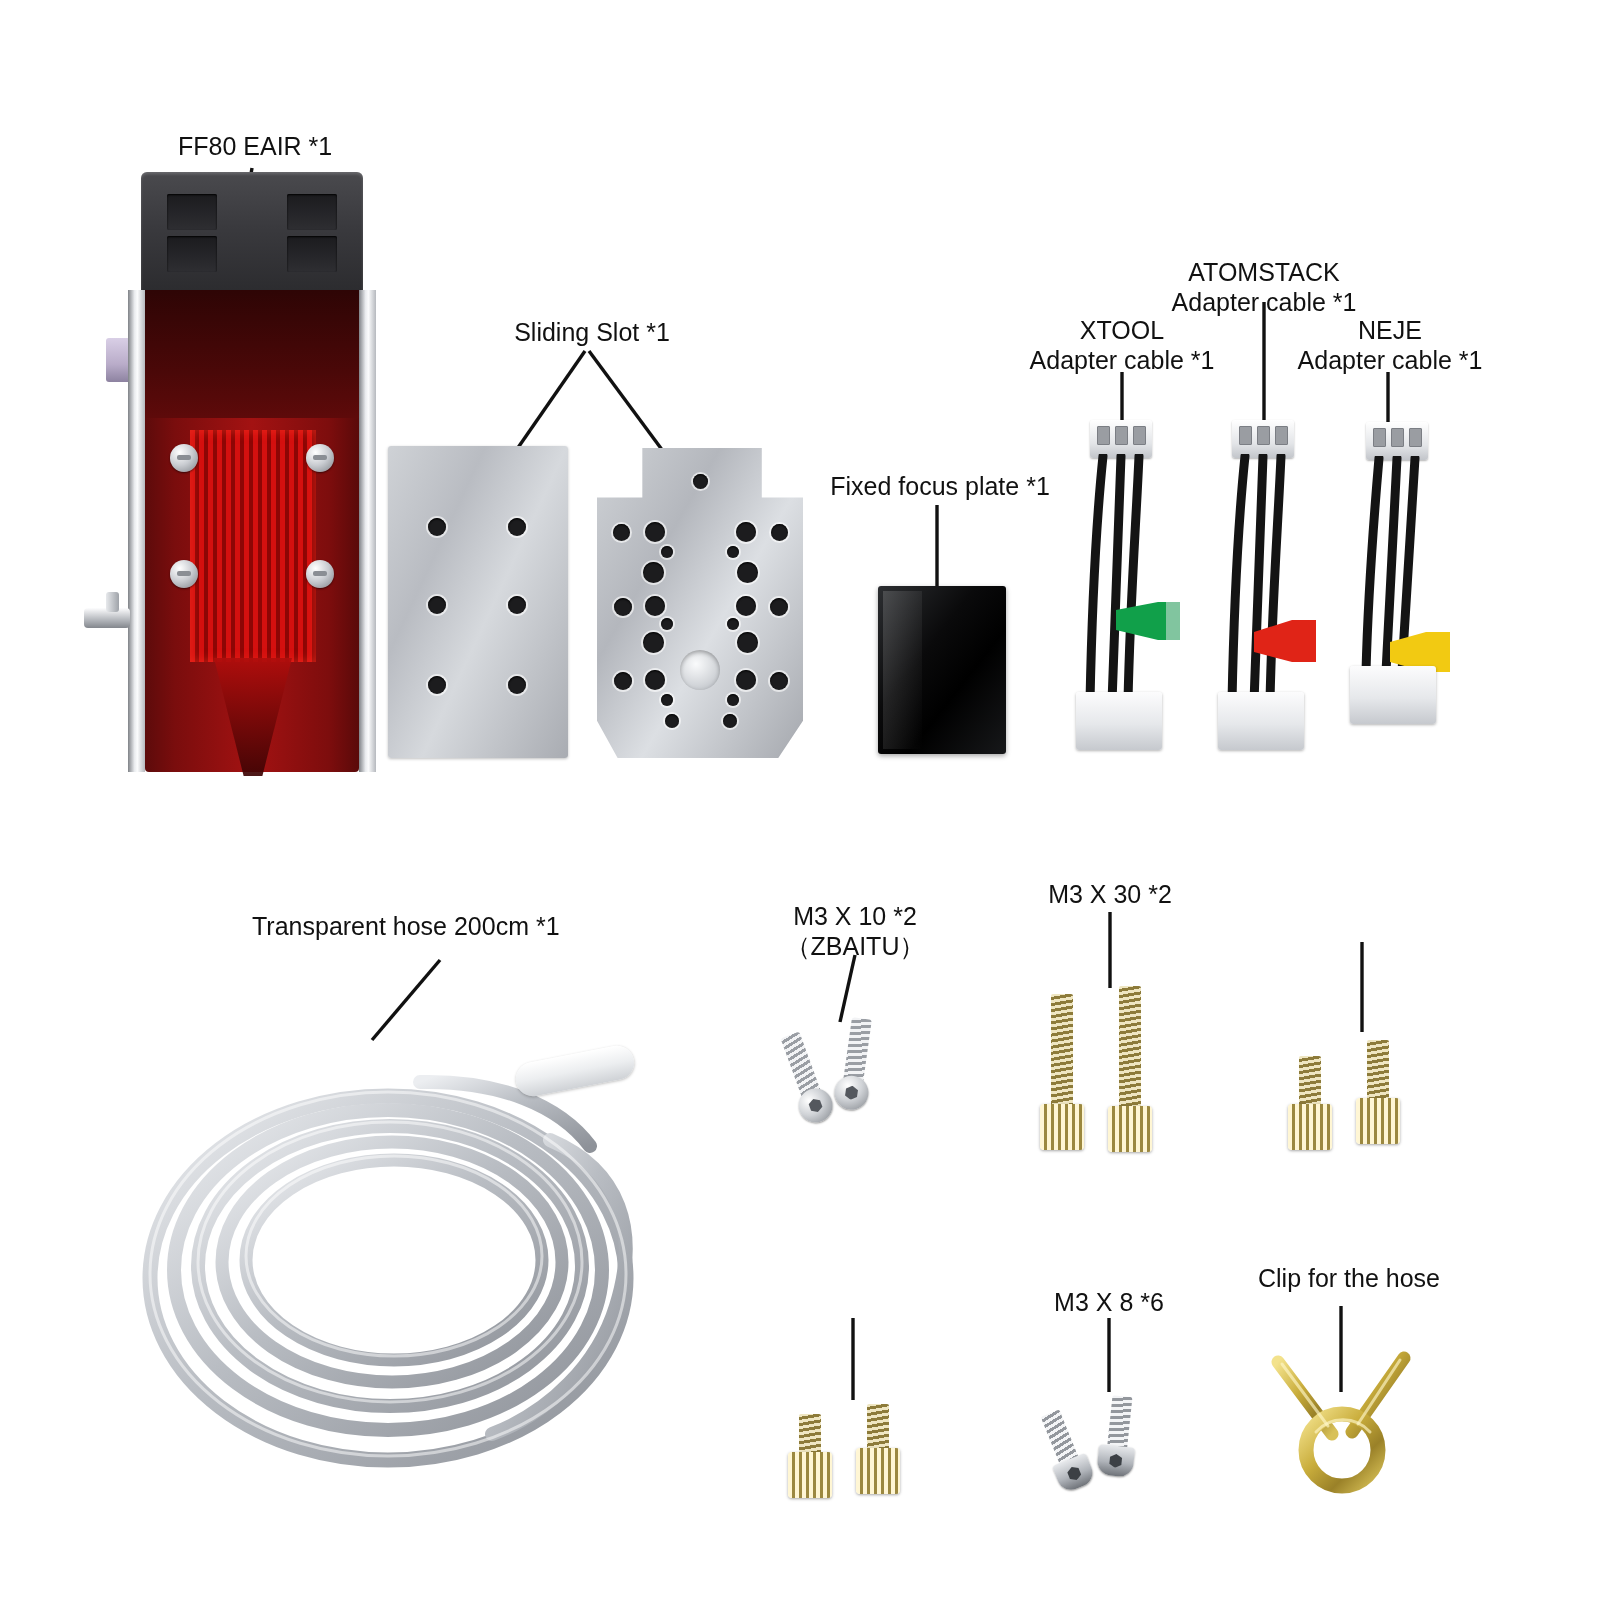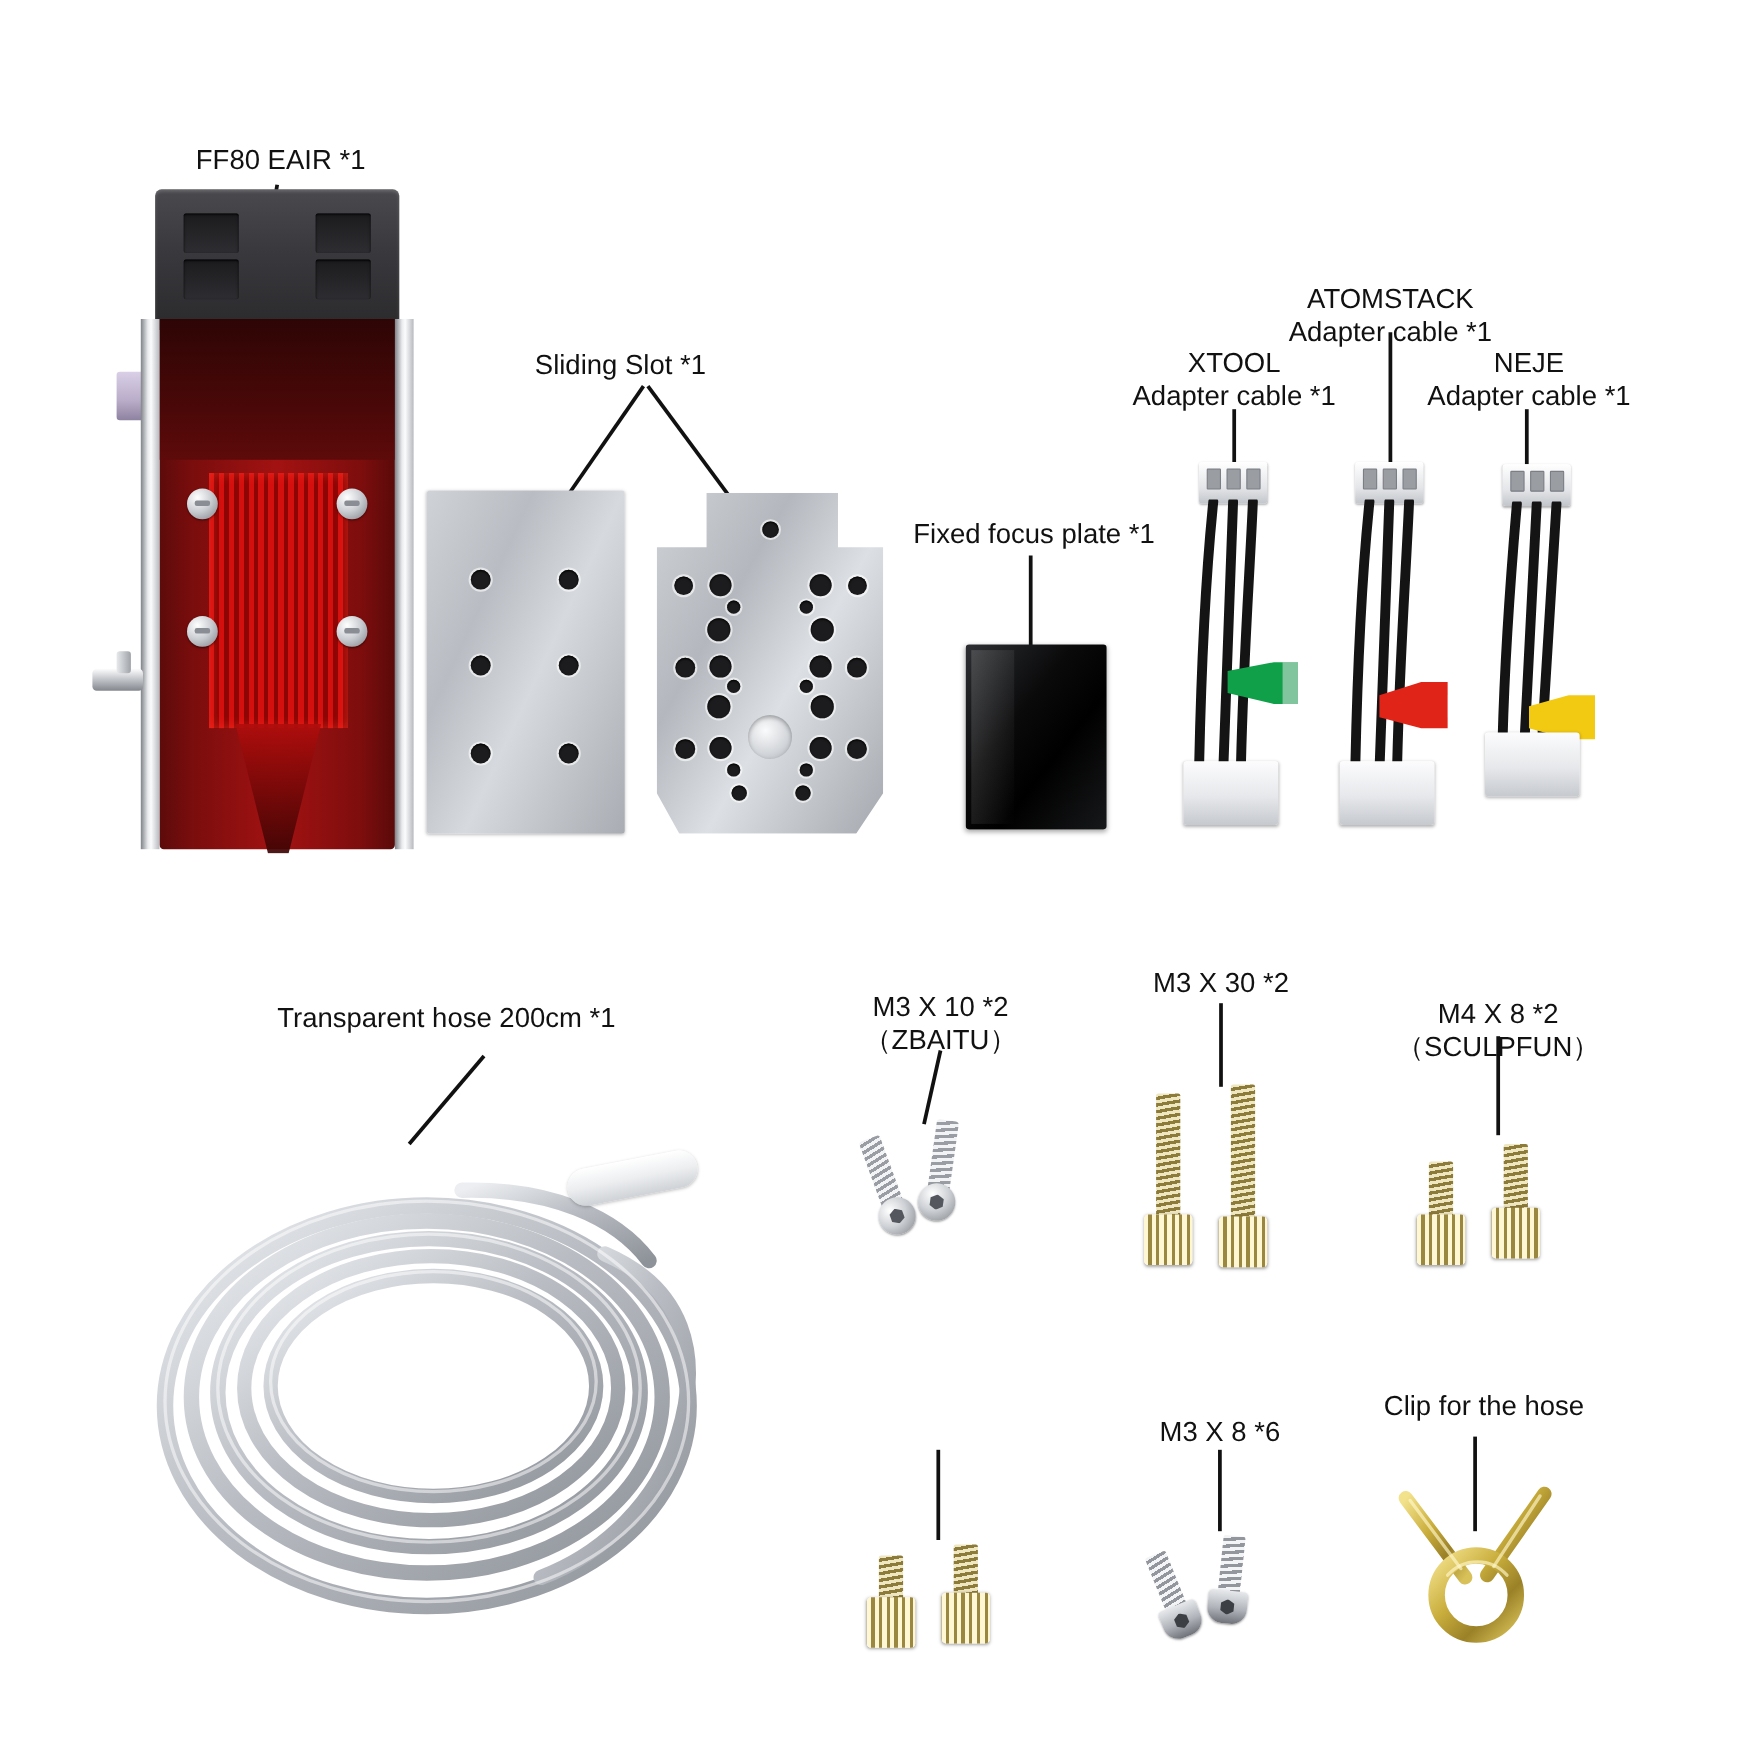--- a/index.html
+++ b/index.html
@@ -133,21 +133,21 @@
       <line x1="1110" y1="912" x2="1110" y2="988"></line>
       <line x1="1362" y1="942" x2="1362" y2="1032"></line>
       <line x1="853" y1="1318" x2="853" y2="1400"></line>
       <line x1="1109" y1="1318" x2="1109" y2="1392"></line>
       <line x1="1341" y1="1306" x2="1341" y2="1392"></line>
     </g>
   </svg>
 
   <div class="lbl" style="left:178px;top:132px;">FF80 EAIR *1</div>
 
-  <div class="lbl c" style="left:564px;top:318px;">Sliding Slot *1</div>
+  <div class="lbl c" style="left:592px;top:318px;">Sliding Slot *1</div>
 
   <div class="lbl c" style="left:940px;top:472px;">Fixed focus plate *1</div>
 
   <div style="position:absolute;left:1122px;top:316px;">
     <div class="lbl c" style="left:0;top:0;position:relative;transform:translateX(-50%);">XTOOL</div>
     <div class="lbl c" style="left:0;top:0;position:relative;transform:translateX(-50%);">Adapter cable *1</div>
   </div>
 
   <div style="position:absolute;left:1264px;top:258px;">
     <div class="lbl c" style="left:0;top:0;position:relative;transform:translateX(-50%);">ATOMSTACK</div>
@@ -161,24 +161,20 @@
 
   <div class="lbl" style="left:252px;top:912px;">Transparent hose 200cm *1</div>
 
   <div style="position:absolute;left:855px;top:902px;">
     <div class="lbl c" style="left:0;top:0;position:relative;transform:translateX(-50%);">M3 X 10 *2</div>
     <div class="lbl c" style="left:0;top:0;position:relative;transform:translateX(-50%);">（ZBAITU）</div>
   </div>
 
   <div class="lbl c" style="left:1110px;top:880px;">M3 X 30 *2</div>
 
-  <div style="position:absolute;left:1362px;top:908px;">
-    <div class="lbl c" style="left:0;top:0;position:relative;transform:translateX(-50%);">M4 X 8 *2</div>
-    <div class="lbl c" style="left:0;top:0;position:relative;transform:translateX(-50%);">（SCULPFUN）</div>
-  </div>
 
 
   <div class="lbl c" style="left:1109px;top:1288px;">M3 X 8 *6</div>
 
   <div class="lbl c" style="left:1349px;top:1264px;">Clip for the hose</div>
 
   <div class="laser">
     <div class="plug"></div>
     <div class="fan">
       <div class="vent" style="left:26px;top:22px;width:50px;height:36px;"></div>

